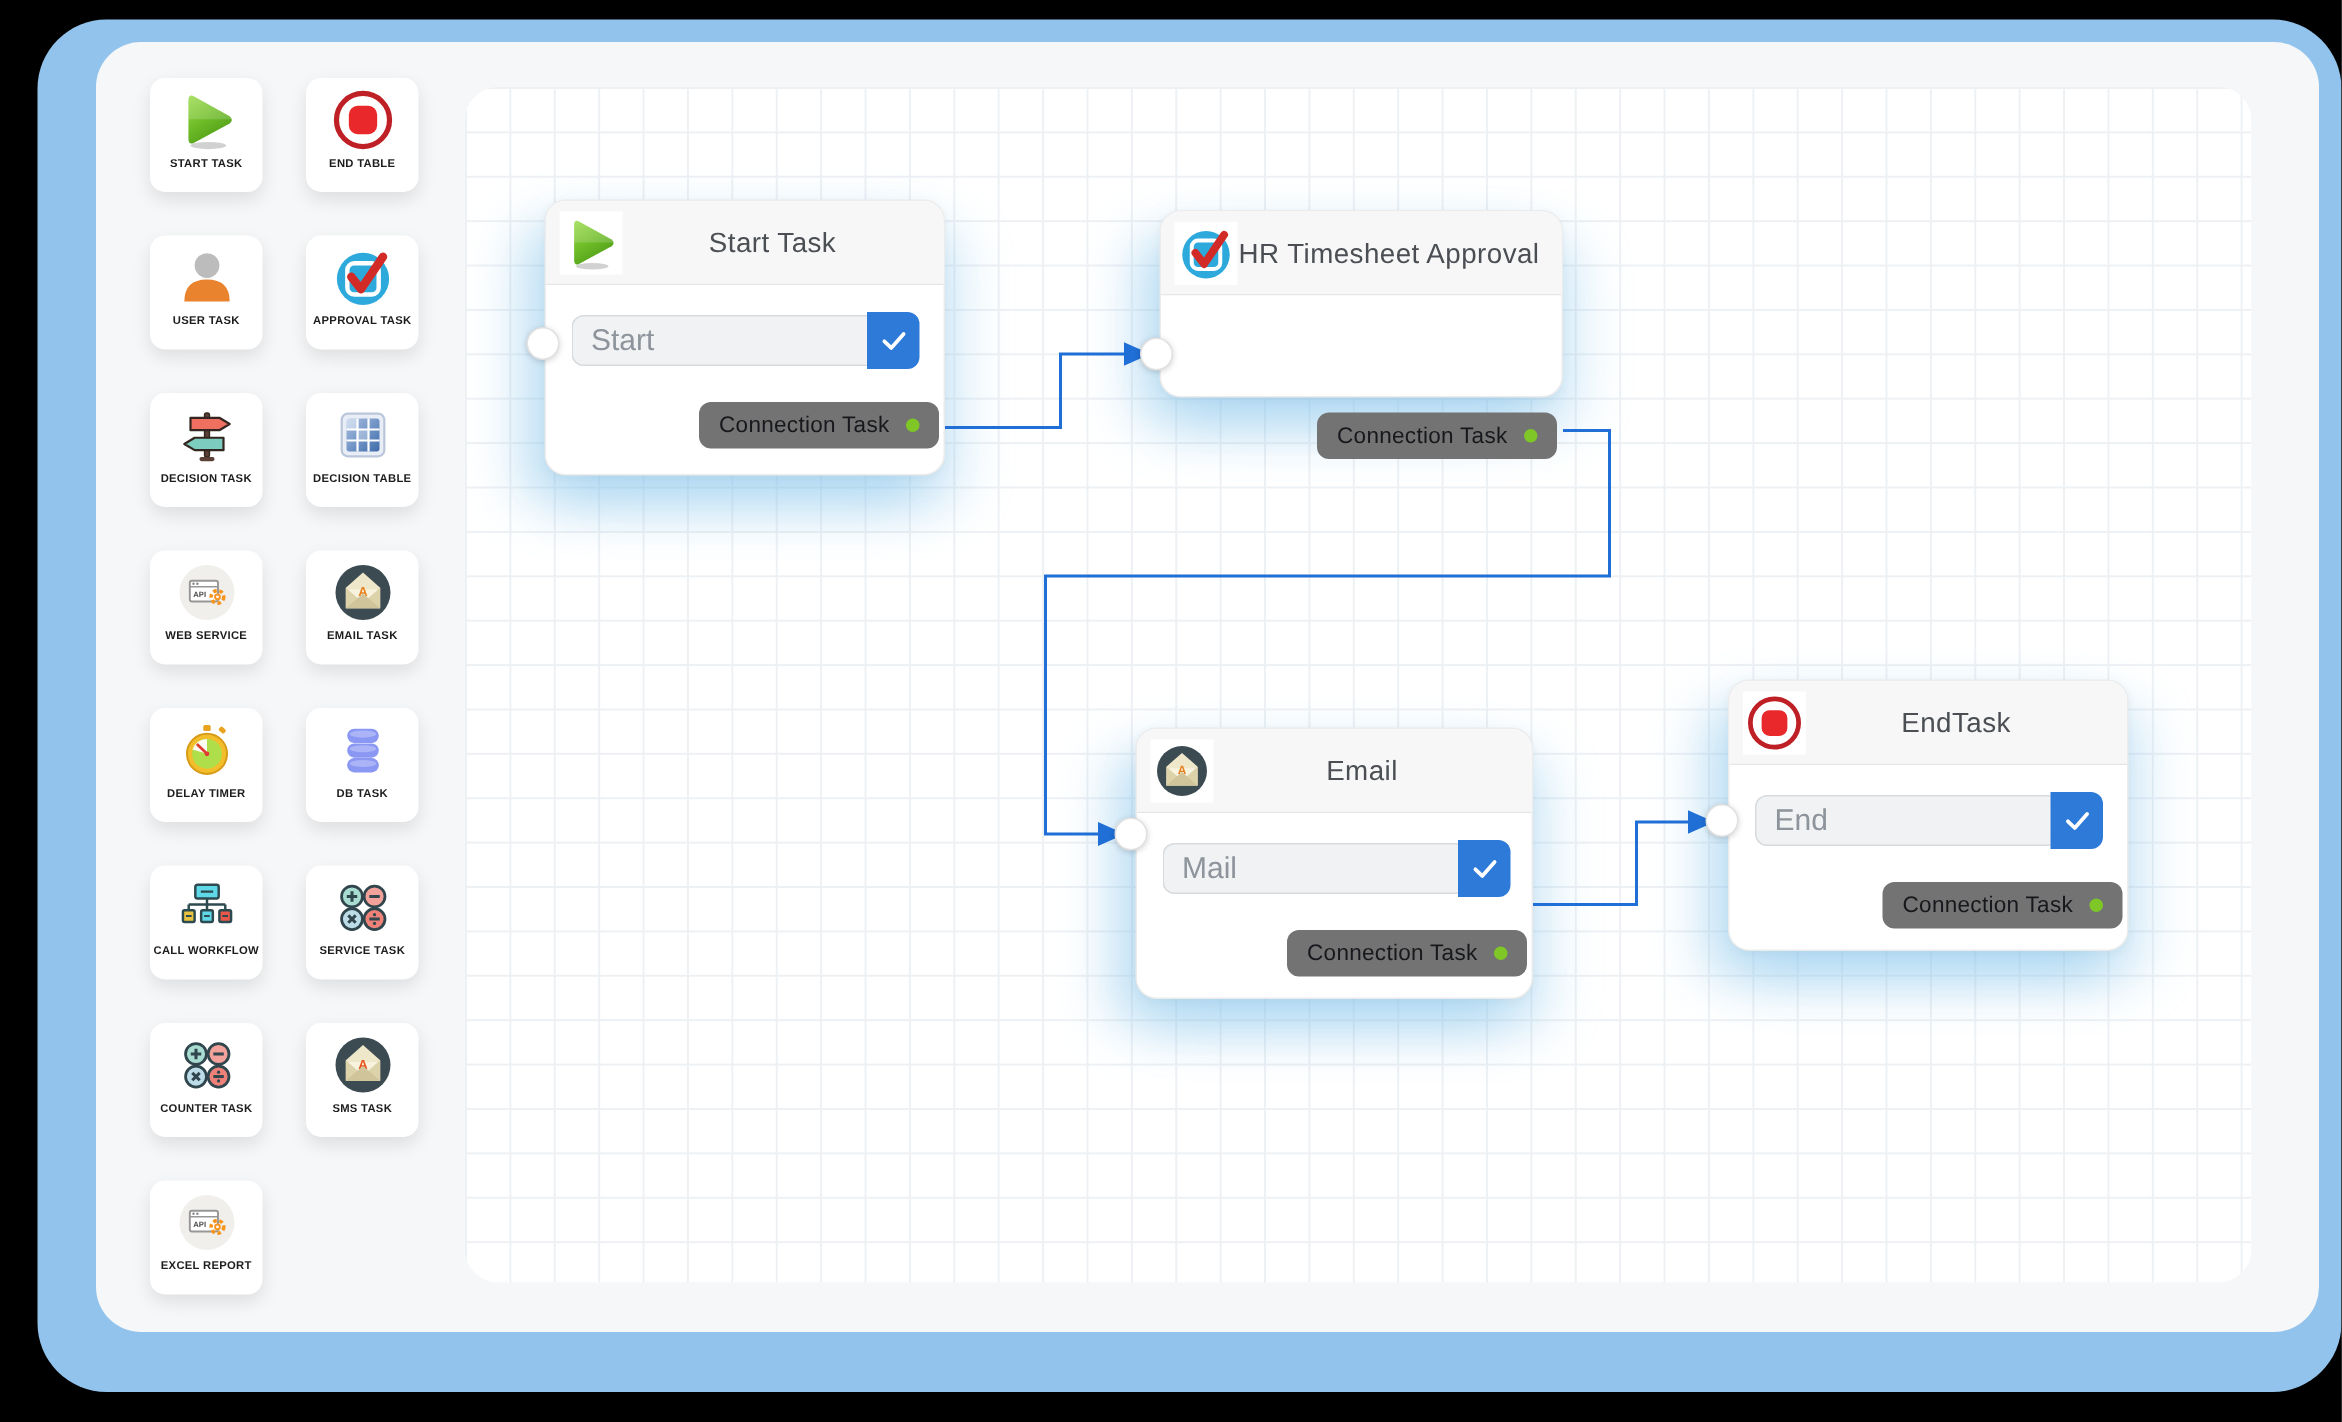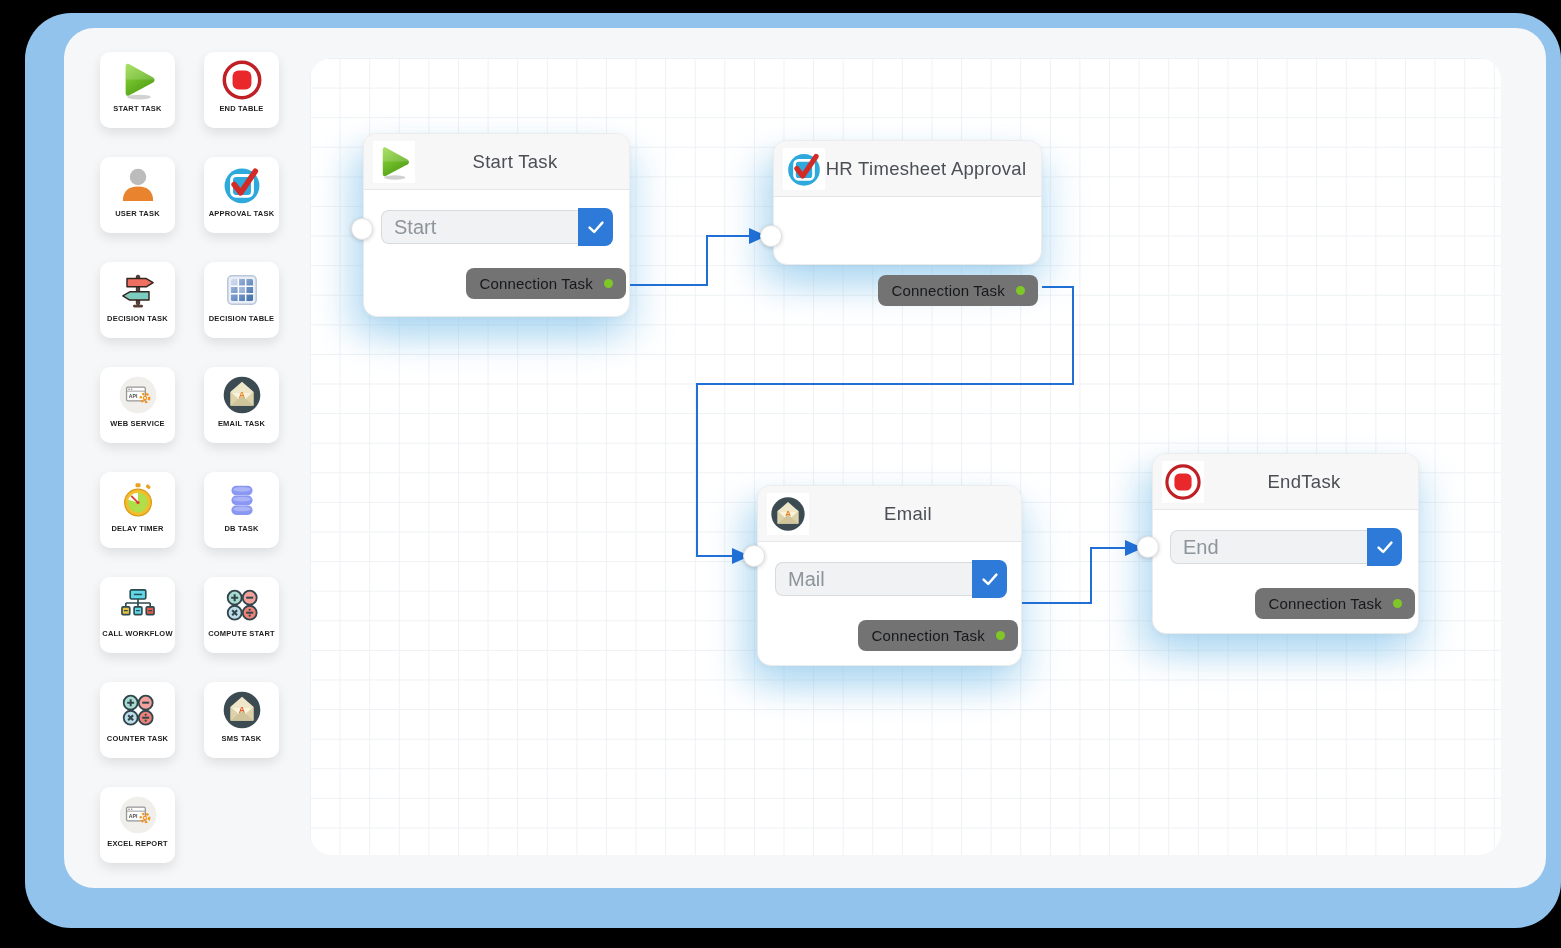--- a/index.html
+++ b/index.html
@@ -255,21 +255,21 @@
           </svg>
         </span>
       <span class="tlabel">CALL WORKFLOW</span>
     </div>
     <div class="tile">
       <span class="ticon">
           <svg viewBox="0 0 48 48">
             <use href="#icoMath"></use>
           </svg>
         </span>
-      <span class="tlabel">COMPUTE START</span>
+      <span class="tlabel">SERVICE TASK</span>
     </div>
     <div class="tile">
       <span class="ticon">
           <svg viewBox="0 0 48 48">
             <use href="#icoMath"></use>
           </svg>
         </span>
       <span class="tlabel">COUNTER TASK</span>
     </div>
     <div class="tile">

